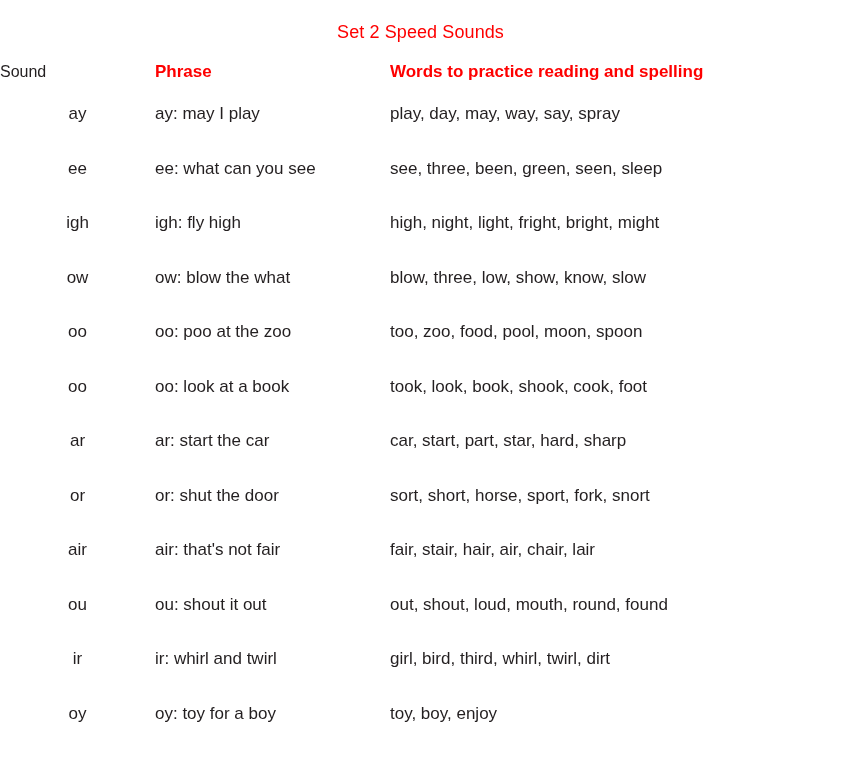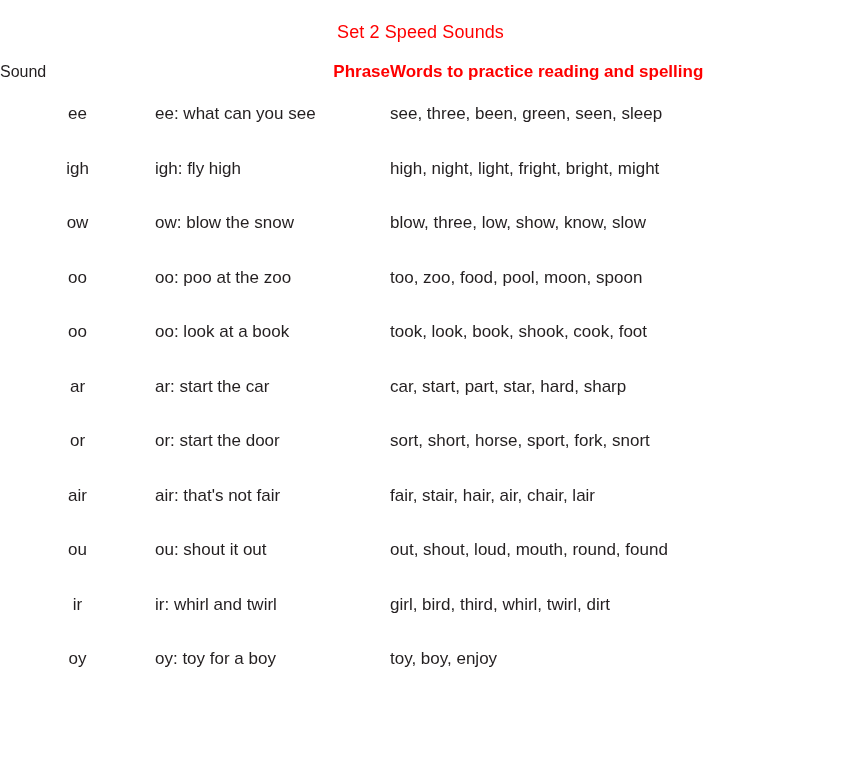--- a/index.html
+++ b/index.html
@@ -54,21 +54,21 @@
   }
   .hdr-red {
     font-size: 17px;
     color: #fe0000;
     font-weight: bold;
     text-align: left;
     height: 30px;
     vertical-align: bottom;
     padding-bottom: 2px;
   }
-  .hdr-phrase { padding-left: 0; text-align: right; }
+  .hdr-phrase { padding-left: 0; }
   .hdr-words { padding-left: 0; }
 
   tr.row { height: 54.5px; }
   td.sound {
     font-size: 17px;
     text-align: center;
     padding-right: 27px;
     color: #231f20;
   }
   td.phrase {
@@ -97,52 +97,57 @@
     </colgroup>
     <thead>
       <tr>
         <th class="hdr-sound">Sound</th>
         <th class="hdr-red hdr-phrase">Phrase</th>
         <th class="hdr-red hdr-words">Words to practice reading and spelling</th>
       </tr>
     </thead>
     <tbody>
       <tr class="row">
+        <td class="sound">ay</td>
+        <td class="phrase">ay: may I play</td>
+        <td class="words">play, day, may, way, say, spray</td>
+      </tr>
+      <tr class="row">
         <td class="sound">ee</td>
         <td class="phrase">ee: what can you see</td>
         <td class="words">see, three, been, green, seen, sleep</td>
       </tr>
       <tr class="row">
         <td class="sound">igh</td>
         <td class="phrase">igh: fly high</td>
         <td class="words">high, night, light, fright, bright, might</td>
       </tr>
       <tr class="row">
         <td class="sound">ow</td>
-        <td class="phrase">ow: blow the snow</td>
+        <td class="phrase">ow: blow the what</td>
         <td class="words">blow, three, low, show, know, slow</td>
       </tr>
       <tr class="row">
         <td class="sound">oo</td>
         <td class="phrase">oo: poo at the zoo</td>
         <td class="words">too, zoo, food, pool, moon, spoon</td>
       </tr>
       <tr class="row">
         <td class="sound">oo</td>
         <td class="phrase">oo: look at a book</td>
         <td class="words">took, look, book, shook, cook, foot</td>
       </tr>
       <tr class="row">
         <td class="sound">ar</td>
         <td class="phrase">ar: start the car</td>
         <td class="words">car, start, part, star, hard, sharp</td>
       </tr>
       <tr class="row">
         <td class="sound">or</td>
-        <td class="phrase">or: start the door</td>
+        <td class="phrase">or: shut the door</td>
         <td class="words">sort, short, horse, sport, fork, snort</td>
       </tr>
       <tr class="row">
         <td class="sound">air</td>
         <td class="phrase">air: that's not fair</td>
         <td class="words">fair, stair, hair, air, chair, lair</td>
       </tr>
       <tr class="row">
         <td class="sound">ou</td>
         <td class="phrase">ou: shout it out</td>

